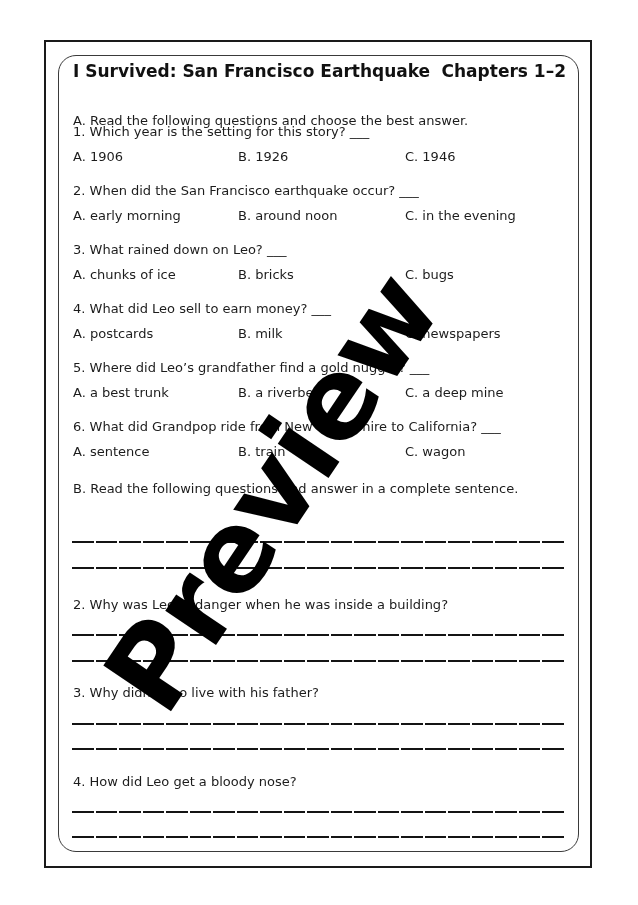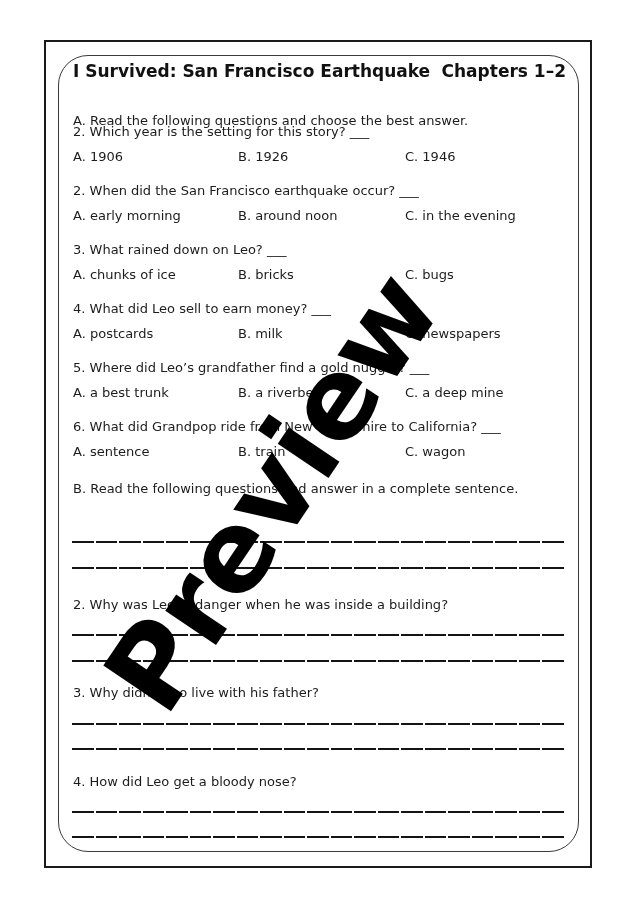--- a/index.html
+++ b/index.html
@@ -11,21 +11,21 @@
     color:#1c1c1c;
     overflow:hidden;
   }
   .outer-frame{
     position:absolute;left:44px;top:40px;width:548px;height:828px;
     border:2px solid #1a1a1a;box-sizing:border-box;
     background:#ffffff;
   }
   .card{
     position:absolute;left:58px;top:55px;width:521px;height:797px;
-    border:1.5px solid #3a3a3a;border-radius:30px;box-sizing:border-box;
+    border:1.5px solid #3a3a3a;border-radius:18px;box-sizing:border-box;
     background:#ffffff;
   }
   .title-row{
     position:absolute;top:5px;left:14px;right:12px;
     display:flex;justify-content:space-between;align-items:baseline;
     font-size:17px;font-weight:bold;color:#111;
     white-space:nowrap;
   }
   .txt{
     position:absolute;left:14px;right:10px;
@@ -57,21 +57,21 @@
 
 <div class="card">
 
   <div class="title-row">
     <span>I Survived: San Francisco Earthquake</span>
     <span>Chapters 1–2</span>
   </div>
 
   <div class="txt" style="top:56px">A. Read the following questions and choose the best answer.</div>
 
-  <div class="txt" style="top:67px">2. Which year is the setting for this story? ___</div>
+  <div class="txt" style="top:67px">1. Which year is the setting for this story? ___</div>
   <div class="opt-row" style="top:92px">
     <span class="opt a">A. 1906</span>
     <span class="opt b">B. 1926</span>
     <span class="opt c">C. 1946</span>
   </div>
 
   <div class="txt" style="top:126px">2. When did the San Francisco earthquake occur? ___</div>
   <div class="opt-row" style="top:151px">
     <span class="opt a">A. early morning</span>
     <span class="opt b">B. around noon</span>

